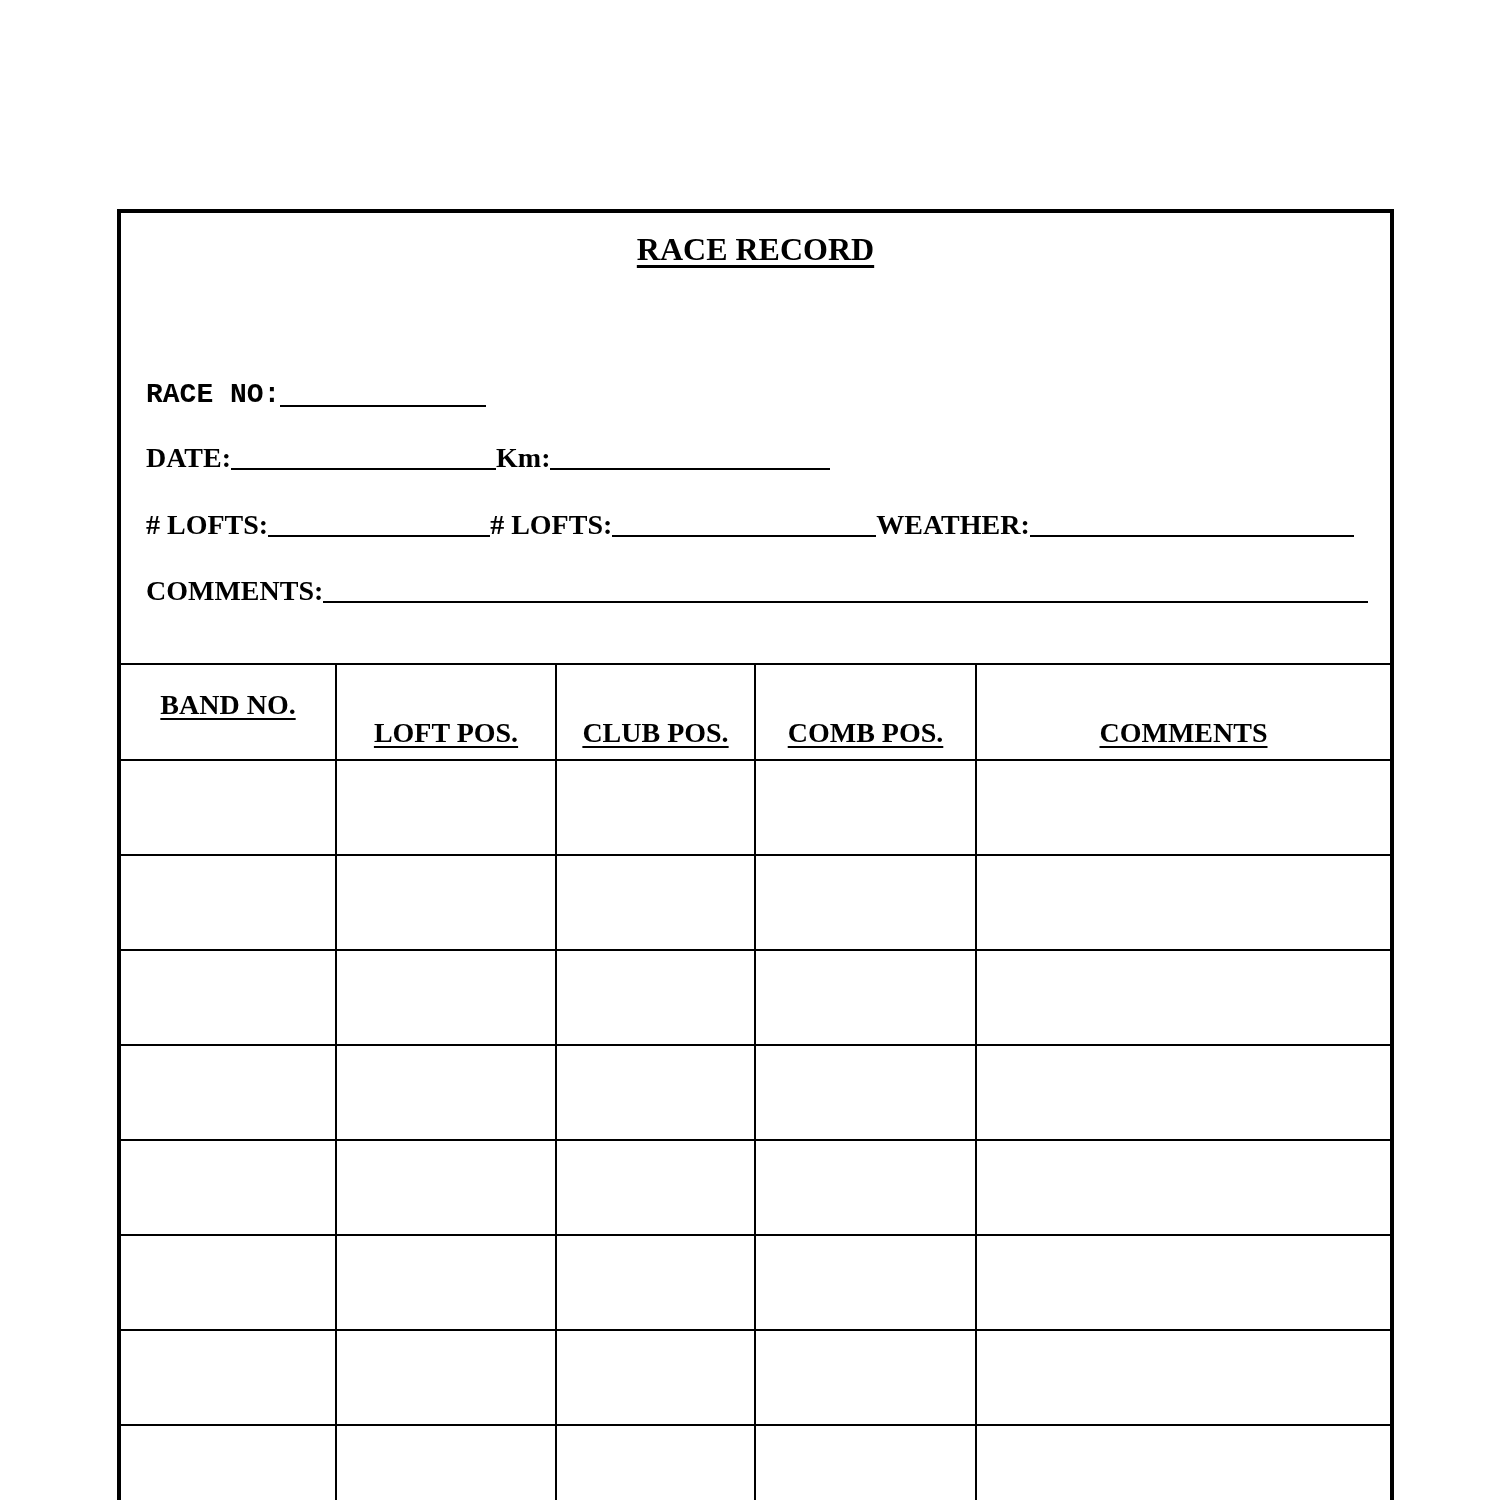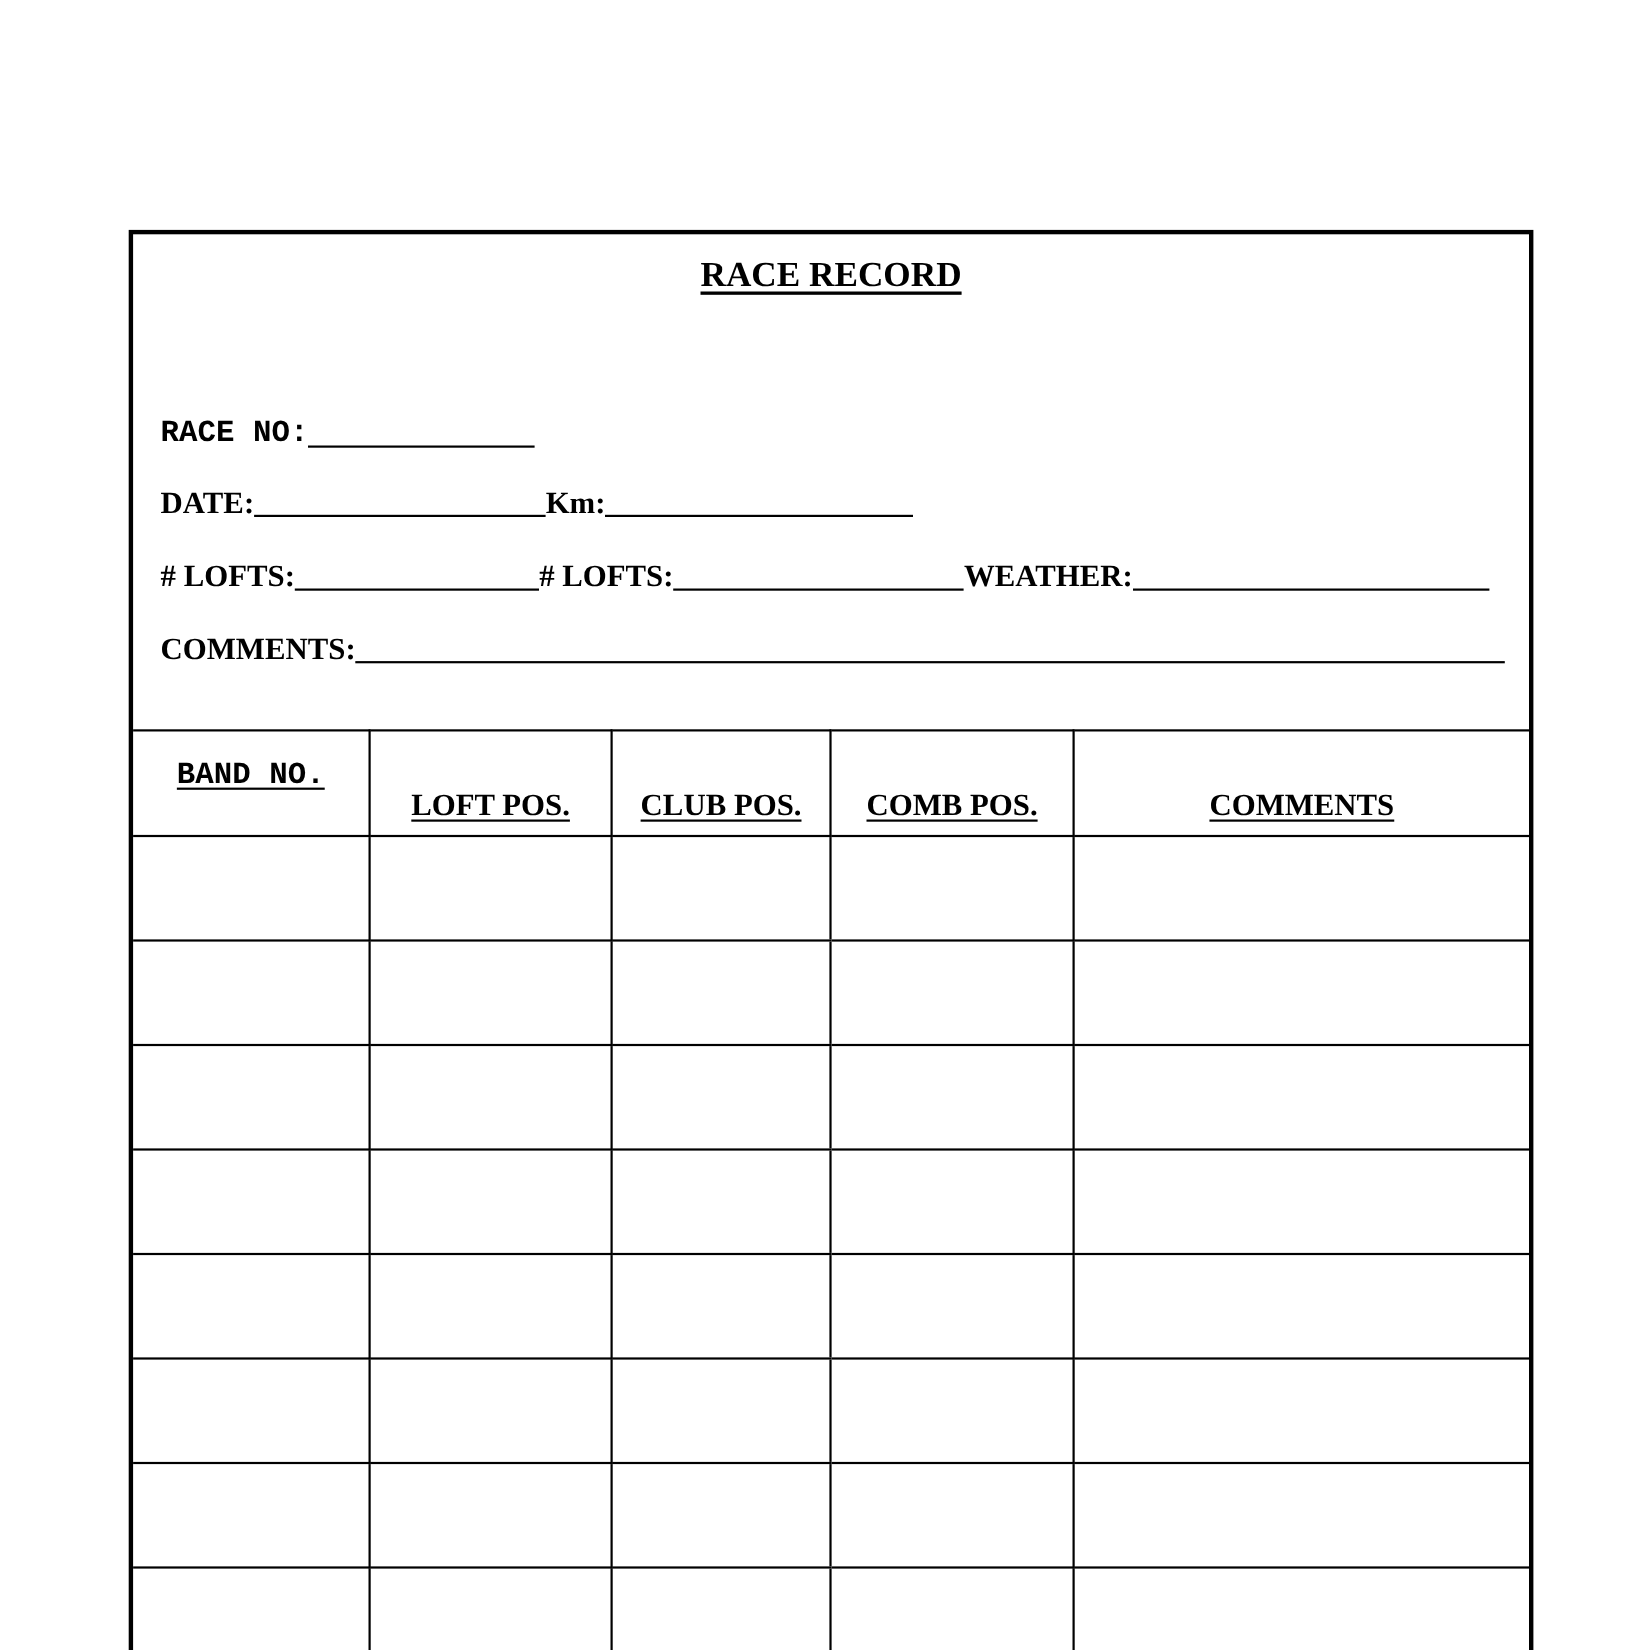--- a/index.html
+++ b/index.html
@@ -71,21 +71,21 @@
       width: 100%;
       border-collapse: collapse;
       table-layout: fixed;
     }
     .grid td, .grid th {
       border: 2px solid #000;
       padding: 0;
       box-sizing: border-box;
     }
     .grid tr:first-child th { border-top: 2px solid #000; }
-    .grid th:first-child, .grid td:first-child { border-left: none; font-family: Liberation Mono, monospace; }
+    .grid th:first-child, .grid td:first-child { border-left: none; }
     .grid th:last-child, .grid td:last-child { border-right: none; margin-top: 32px; }
     .grid th {
       height: 96px;
       font-size: 28px;
       font-weight: bold;
       text-align: center;
       vertical-align: bottom;
       padding-bottom: 10px;
     }
     .grid th .hdr {

